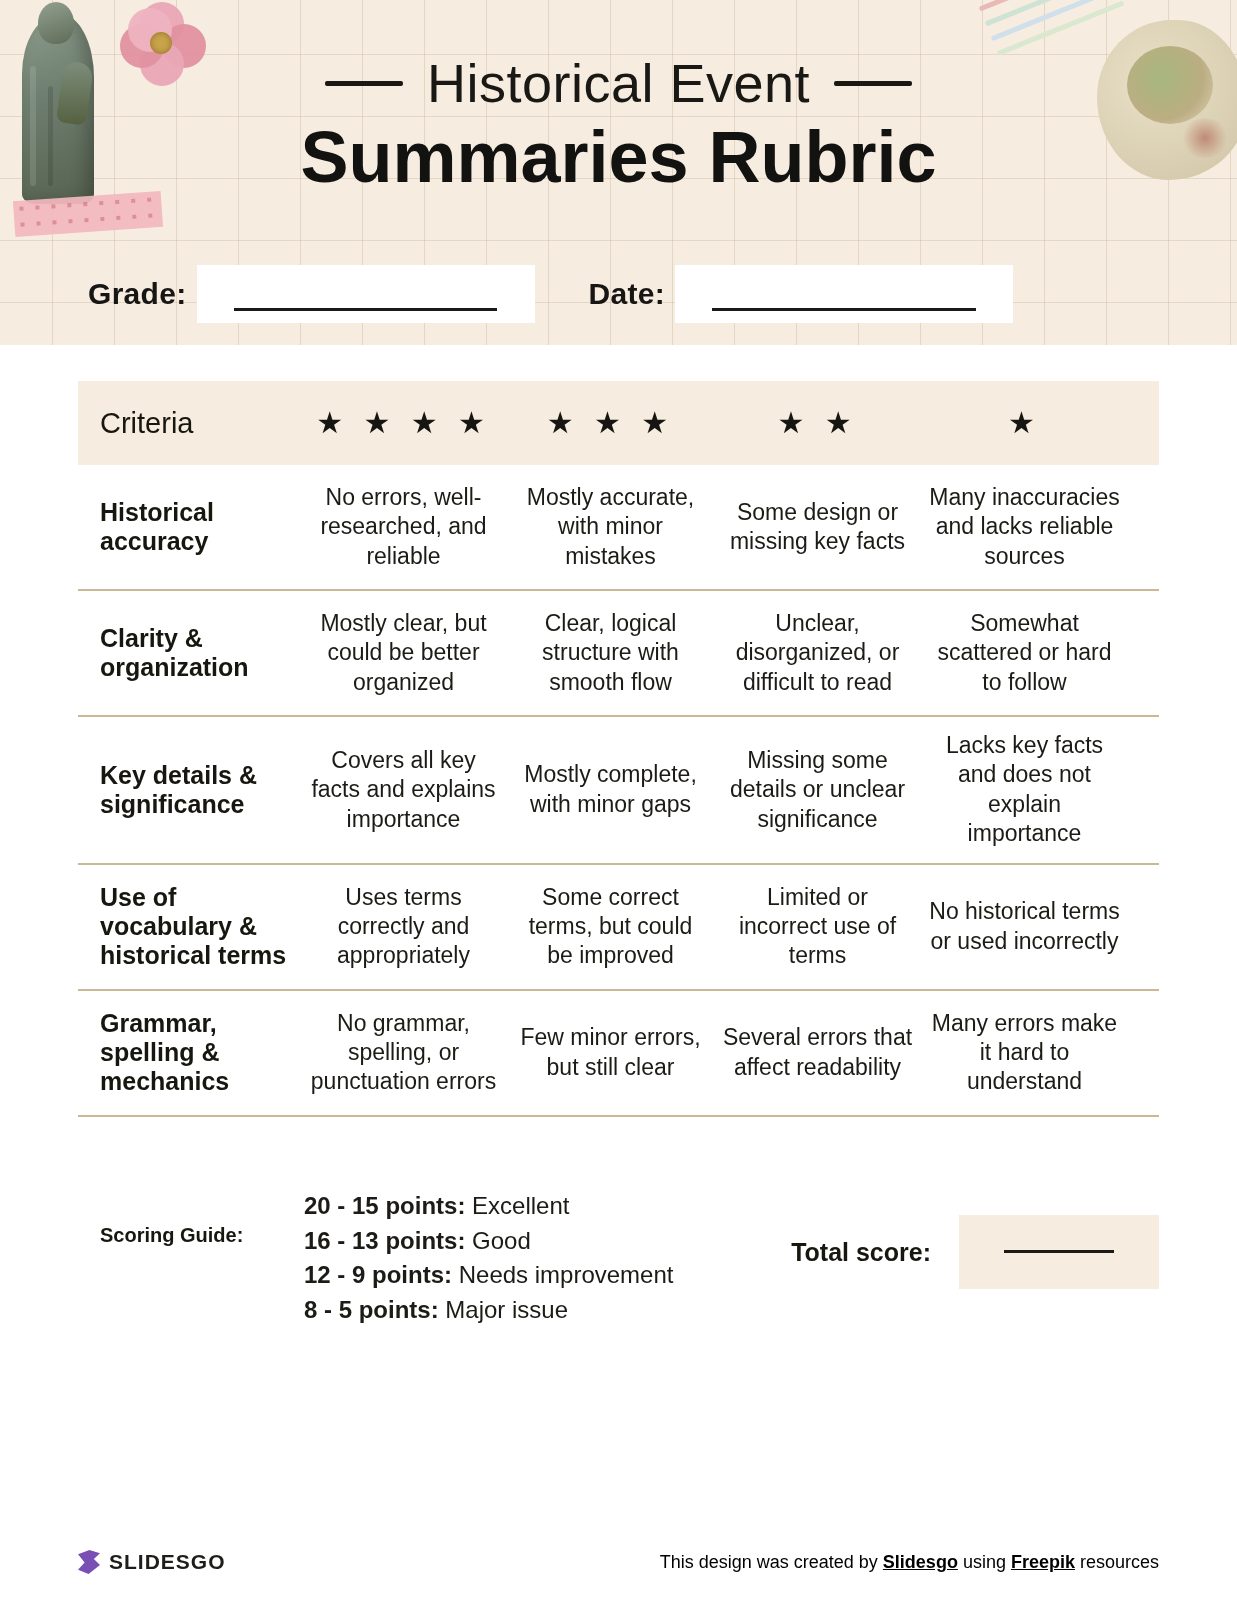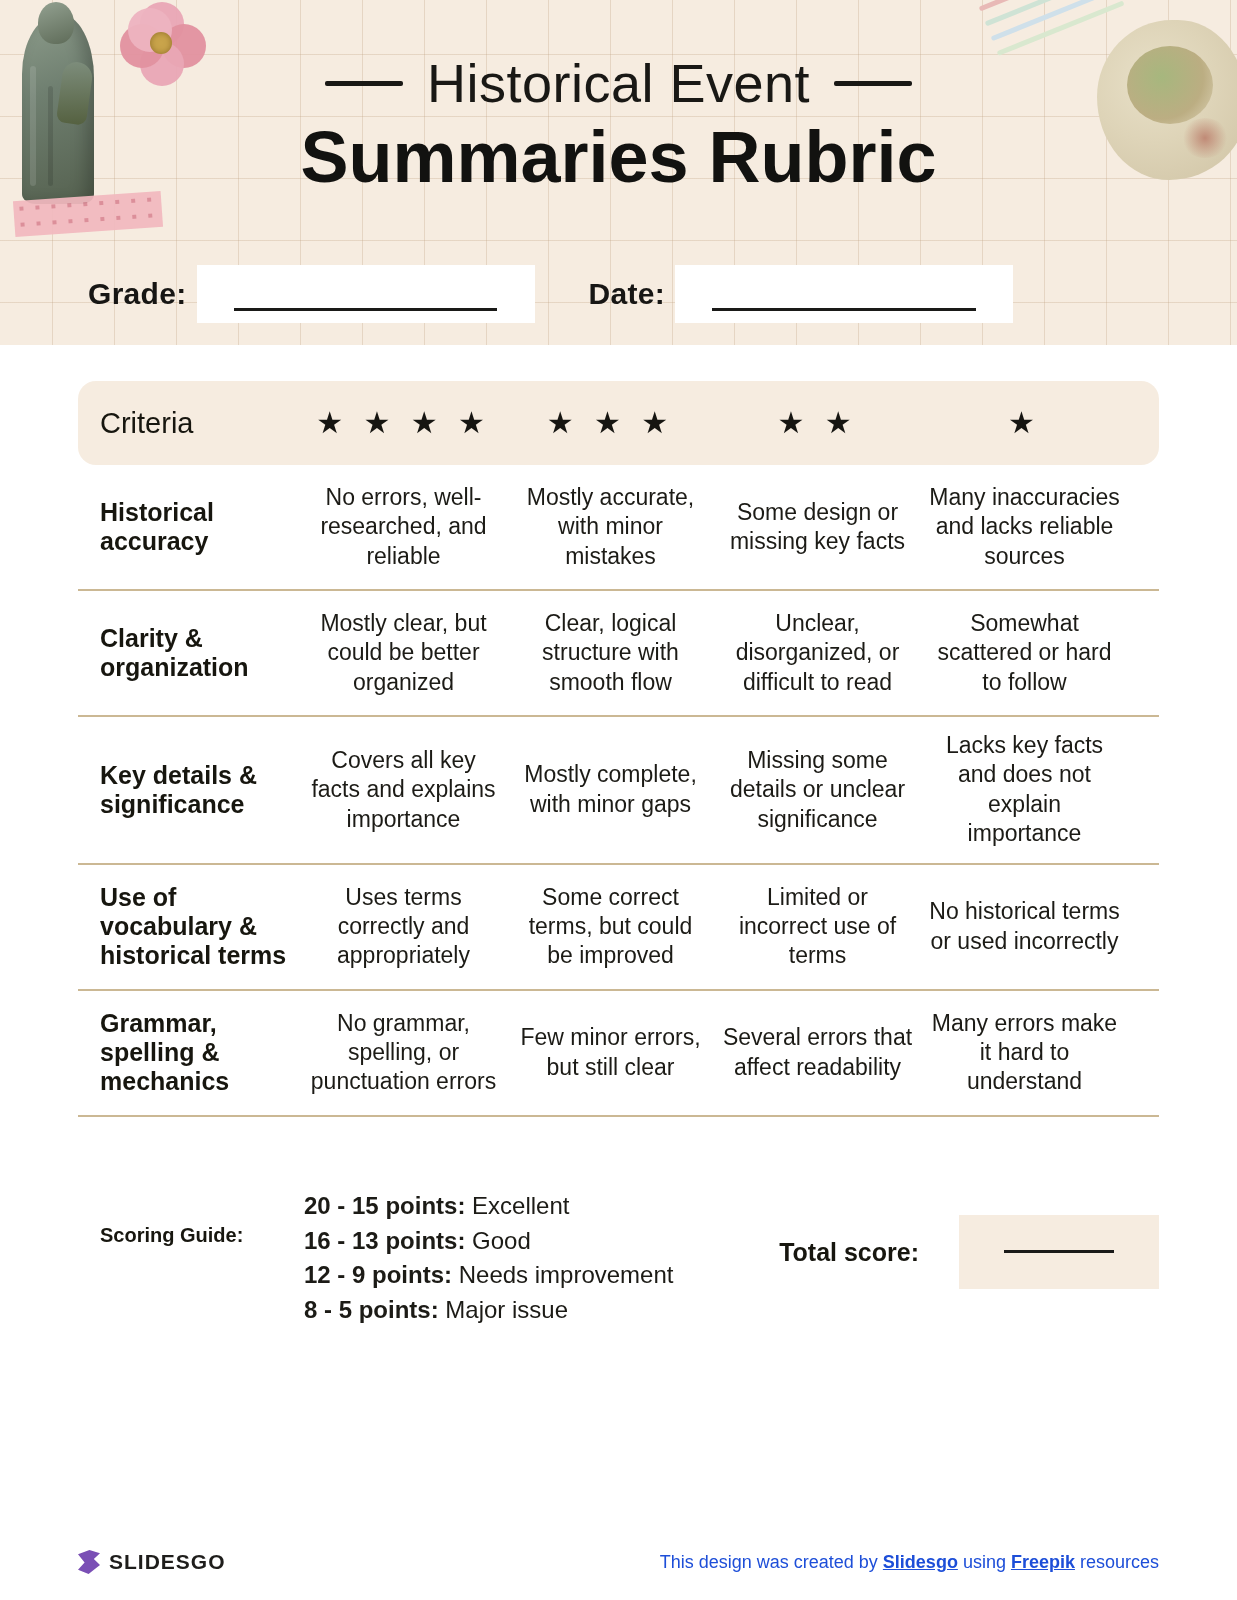--- a/index.html
+++ b/index.html
@@ -257,21 +257,20 @@
     position: relative;
     padding: 0 78px;
     box-sizing: border-box;
   }
   .criteria-header {
     margin-top: 36px;
     background: #f6ece0;
     height: 84px;
     display: flex;
     align-items: center;
-    border-radius: 18px;
   }
   .col-crit { width: 222px; padding-left: 22px; box-sizing: border-box; }
   .col { width: 207px; text-align: center; }
   .criteria-header .col-crit-text {
     font-size: 29px;
     font-weight: 400;
     color: #17160f;
   }
   .stars {
     font-size: 30px;
@@ -325,21 +324,21 @@
   }
   .scoring-list div {
     font-size: 24px;
     line-height: 1.45;
     color: #1c1b16;
   }
   .scoring-list b { font-weight: 700; }
   .total-wrap {
     display: flex;
     align-items: center;
-    gap: 40px;
+    gap: 28px;
     padding-top: 26px;
     margin-left: 11px;
   }
   .total-label {
     font-size: 25px;
     font-weight: 700;
     line-height: 1.2;
     color: #17160f;
     white-space: nowrap;
   }
@@ -379,21 +378,21 @@
     clip-path: polygon(0 18%, 52% 0, 100% 14%, 72% 38%, 100% 62%, 48% 100%, 0 82%, 30% 52%);
   }
   .brand-text {
     font-size: 21px;
     font-weight: 700;
     letter-spacing: 1px;
     color: #1e1d1b;
   }
   .credit {
     font-size: 18px;
-    color: #1d4ed8;
+    color: #000000;
   }
   .credit u { text-decoration: underline; font-weight: 700; }
 </style>
 </head>
 <body>
 
 <div class="header">
   <div class="grid-bg"></div>
 
   <div class="statue">

